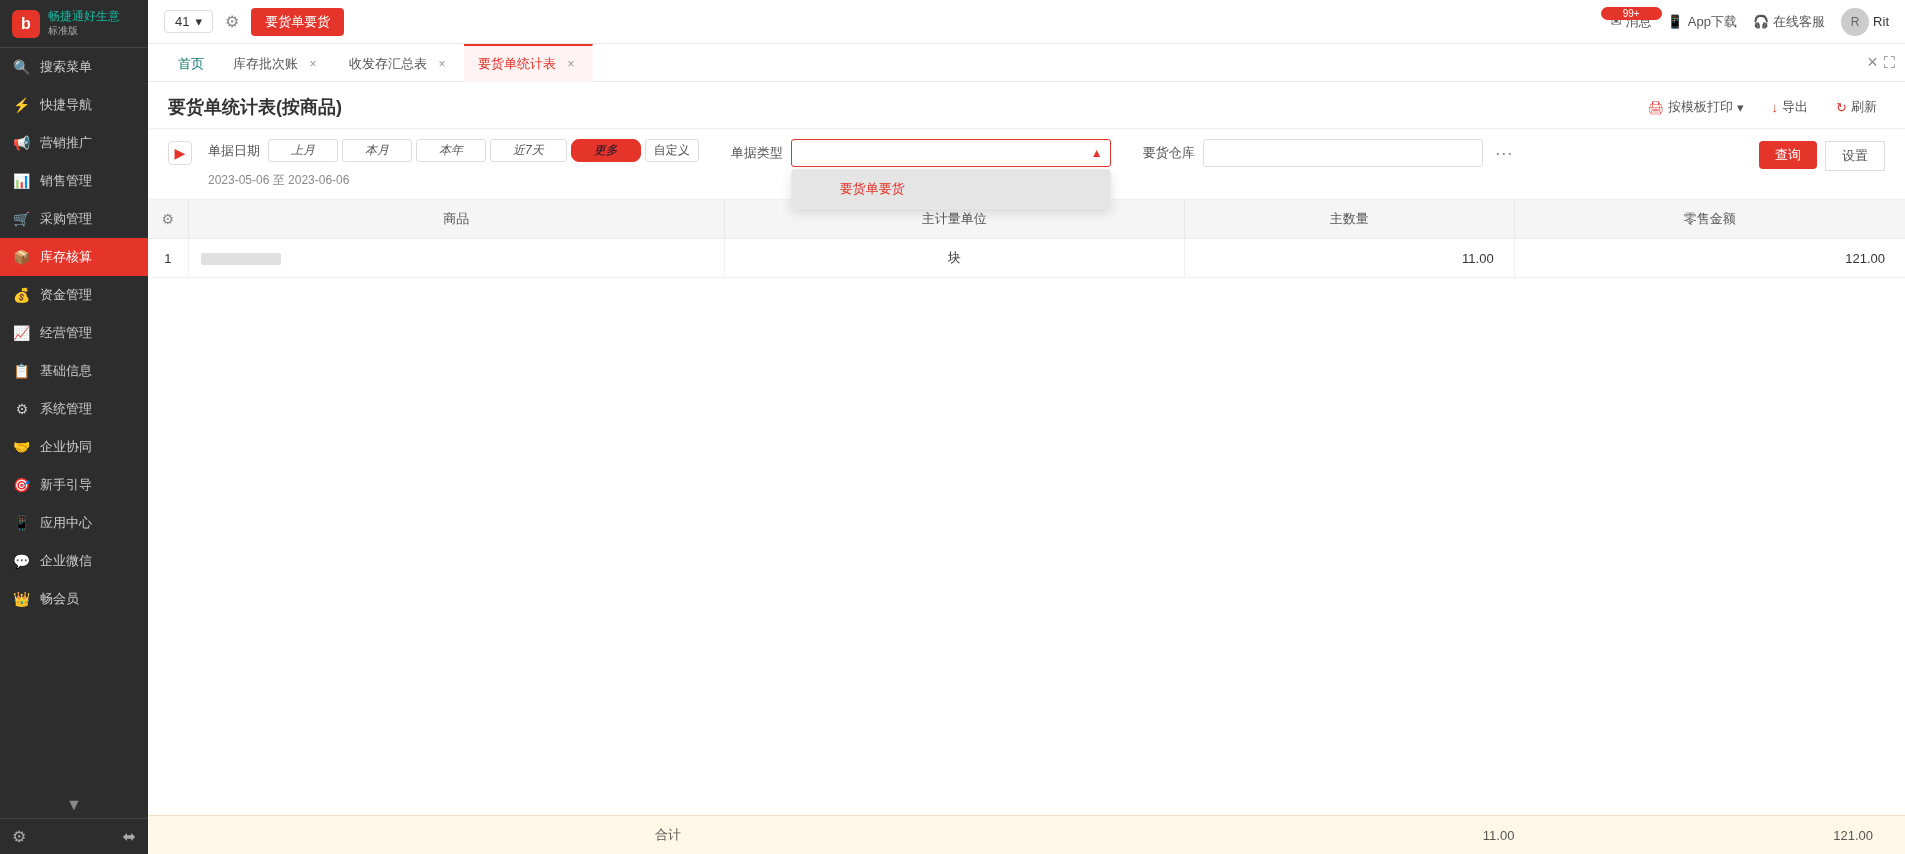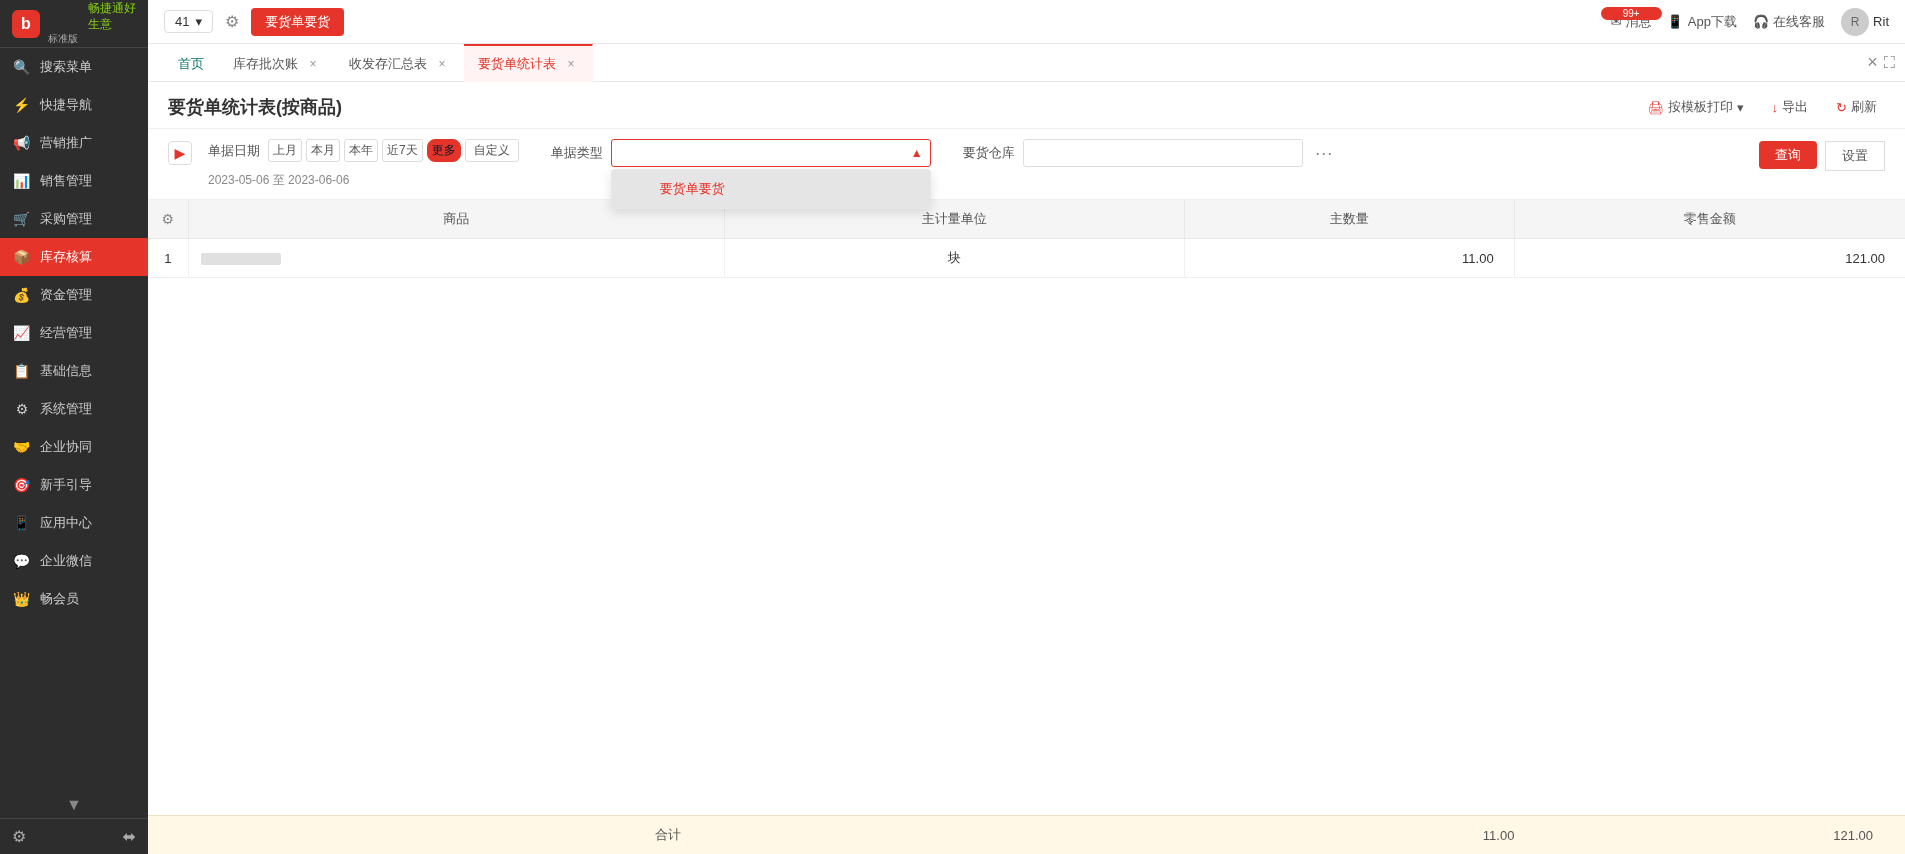--- a/index.html
+++ b/index.html
@@ -30,21 +30,21 @@
       border-radius: 6px;
       display: flex;
       align-items: center;
       justify-content: center;
       color: #fff;
       font-weight: bold;
       font-size: 16px;
       margin-right: 8px;
       flex-shrink: 0;
     }
-    .sidebar-logo-text { font-size: 12px; color: #84cc16; line-height: 1.3; margin-left: 40px; }
+    .sidebar-logo-text { font-size: 12px; color: #14b8a6; line-height: 1.3; }
     .sidebar-logo-sub { font-size: 10px; color: #aaa; }
     .sidebar-nav { flex: 1; overflow-y: auto; }
     .sidebar-nav::-webkit-scrollbar { width: 0; }
     .sidebar-item {
       display: flex;
       align-items: center;
       padding: 10px 12px;
       color: #ccc;
       font-size: 13px;
       cursor: pointer;
@@ -275,27 +275,28 @@
     .filter-label {
       font-size: 13px;
       color: #555;
       white-space: nowrap;
     }
     .filter-date-btns {
       display: flex;
       gap: 4px;
     }
     .filter-date-btn {
-      padding: 2px 4px;
+      padding: 2px 22px;
       font-size: 12px;
       border: 1px solid #ddd;
       border-radius: 3px;
       cursor: pointer;
       color: #555;
       background: #fff;
+      font-style: italic;
     }
     .filter-date-btn.more-btn {
       background: #e5352a;
       color: #0f172a;
       border-color: #e5352a;
       border-radius: 8px;
     }
     .filter-date-range {
       font-size: 12px;
       color: #888;

